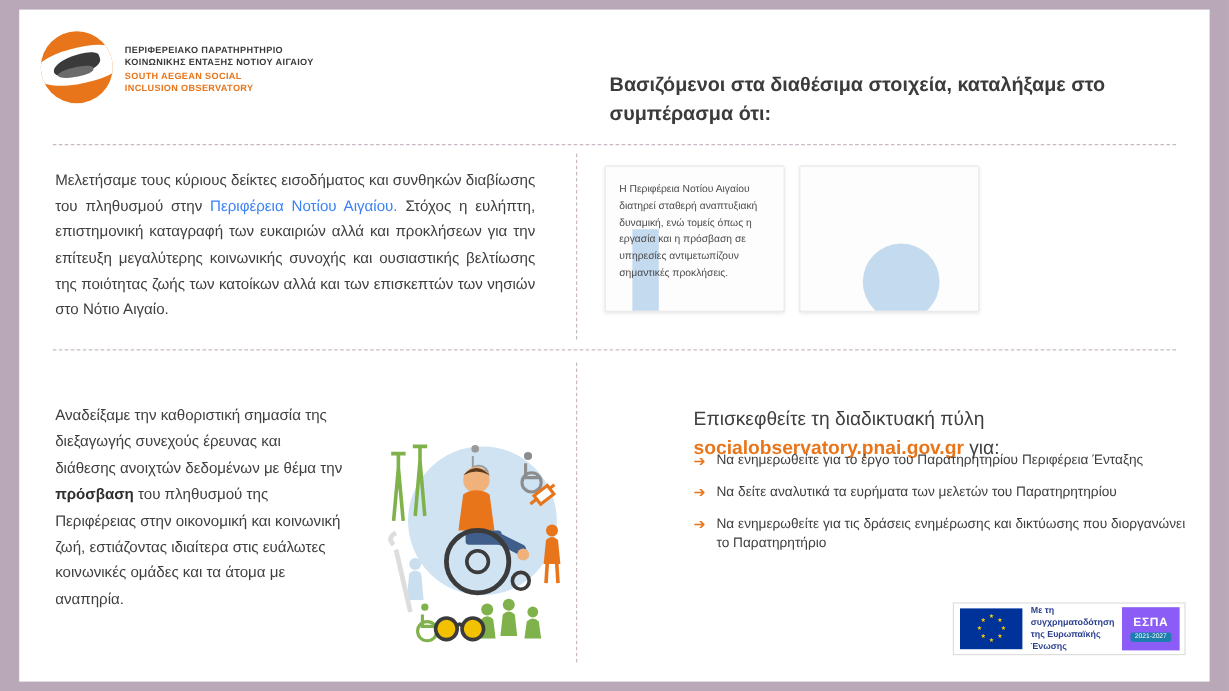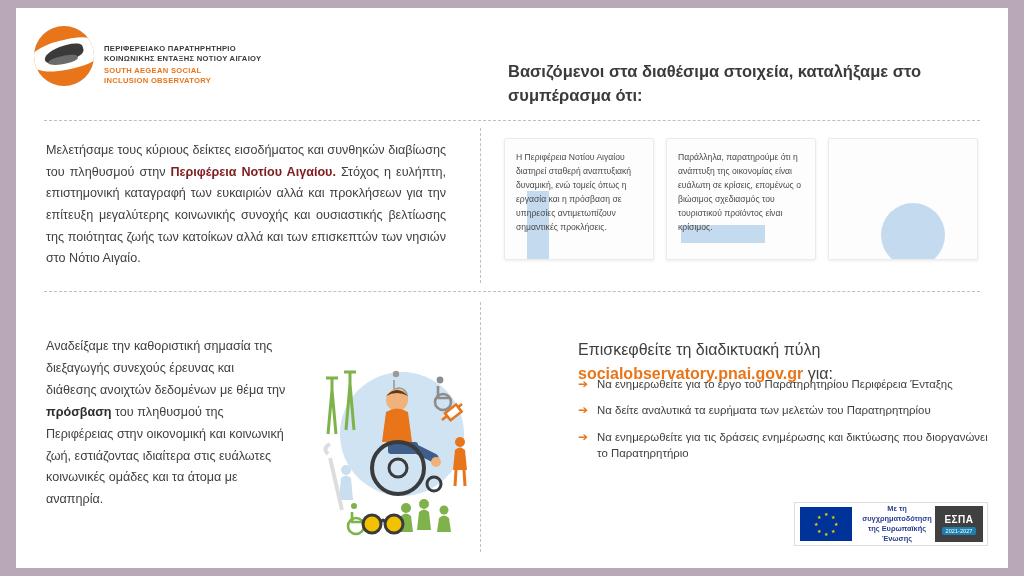--- a/index.html
+++ b/index.html
@@ -15,21 +15,21 @@
     width: 992px; height: 560px;
     background: #ffffff;
   }
 
   
   .header {
     position: absolute; left: 0; top: 0; width: 100%; height: 112px;
   }
   .logo-wrap {
     position: absolute; left: 18px; top: 18px;
-    display: flex; align-items: flex-end; gap: 10px;
+    display: flex; align-items: center; gap: 10px;
   }
   .logo-mark {
     width: 60px; height: 60px; border-radius: 50%;
     background: #e8751a;
     position: relative; overflow: hidden; flex: none;
   }
   .logo-mark .swoosh {
     position: absolute; left: -6px; top: 14px;
     width: 74px; height: 30px;
     background: #ffffff;
@@ -79,21 +79,21 @@
     border-left: 1px dashed #c9b9c7;
   }
   .vdiv.lower { top: 294px; height: 250px; }
 
   
   .intro {
     position: absolute; left: 30px; top: 132px; width: 400px;
     font-size: 12.6px; line-height: 1.72; color: #3f3f3f;
     text-align: justify;
   }
-  .intro b { font-weight: bold; color: #7f1d1d; }
+  .intro b { font-weight: normal; color: #3b82f6; }
 
   
   .cards {
     position: absolute; left: 488px; top: 130px;
     display: flex; gap: 12px;
   }
   .card {
     width: 150px; height: 122px;
     background: #fdfdfd;
     border: 1px solid #eceaea;
@@ -135,40 +135,40 @@
     margin-bottom: 9px;
   }
   .bullet .arrow { color: #e8751a; font-size: 12px; line-height: 1.45; flex: none; }
   .bullet .btxt { font-size: 11.4px; line-height: 1.45; color: #3f3f3f; }
 
   
   .eu-badge {
     position: absolute; left: 778px; top: 494px;
     width: 194px; height: 44px;
     background: #ffffff; border: 1px solid #dedede;
-    display: flex; align-items: center; text-align: center;
+    display: flex; align-items: center;
   }
   .eu-flag {
     width: 52px; height: 34px; margin-left: 5px;
     background: #003399; position: relative; flex: none;
   }
   .eu-flag .stars {
     position: absolute; left: 50%; top: 50%;
     transform: translate(-50%, -50%);
     width: 24px; height: 24px;
   }
   .eu-flag .star {
     position: absolute; color: #ffcc00; font-size: 5px; line-height: 5px;
   }
   .eu-text {
     font-size: 7.4px; color: #2a3f8f; font-weight: bold;
     line-height: 1.35; margin-left: 7px; width: 82px;
   }
   .espa {
-    width: 48px; height: 36px; background: #404040;
+    width: 48px; height: 36px; background: #8b5cf6;
     color: #fff; display: flex; flex-direction: column;
     align-items: center; justify-content: center; flex: none;
     margin-left: auto; margin-right: 4px;
   }
   .espa .e1 { font-size: 10px; font-weight: bold; letter-spacing: .5px; }
   .espa .e2 {
     font-size: 5.6px; background: #1d7fae; padding: 1px 4px;
     margin-top: 2px; border-radius: 2px;
   }
 </style>
@@ -201,24 +201,20 @@
 
   <div class="intro">
     <span>Μελετήσαμε τους κύριους δείκτες εισοδήματος και συνθηκών διαβίωσης του πληθυσμού στην </span><b>Περιφέρεια Νοτίου Αιγαίου.</b><span> Στόχος η ευλήπτη, επιστημονική καταγραφή των ευκαιριών αλλά και προκλήσεων για την επίτευξη μεγαλύτερης κοινωνικής συνοχής και ουσιαστικής βελτίωσης της ποιότητας ζωής των κατοίκων αλλά και των επισκεπτών των νησιών στο Νότιο Αιγαίο.</span>
   </div>
 
   <div class="cards">
     <div class="card c1">
       <div class="blob"></div>
       <div class="txt">Η Περιφέρεια Νοτίου Αιγαίου διατηρεί σταθερή αναπτυξιακή δυναμική, ενώ τομείς όπως η εργασία και η πρόσβαση σε υπηρεσίες αντιμετωπίζουν σημαντικές προκλήσεις.</div>
     </div>
-    <div class="card c2">
-      <div class="blob"></div>
-      <div class="txt">Παράλληλα, παρατηρούμε ότι η ανάπτυξη της οικονομίας είναι ευάλωτη σε κρίσεις, επομένως ο βιώσιμος σχεδιασμός του τουριστικού προϊόντος είναι κρίσιμος.</div>
-    </div>
     <div class="card c3">
       <div class="blob"></div>
     </div>
   </div>
 
   <div class="left2">
     <span>Αναδείξαμε την καθοριστική σημασία της διεξαγωγής συνεχούς έρευνας και διάθεσης ανοιχτών δεδομένων με θέμα την </span><b>πρόσβαση</b><span> του πληθυσμού της Περιφέρειας στην οικονομική και κοινωνική ζωή, εστιάζοντας ιδιαίτερα στις ευάλωτες κοινωνικές ομάδες και τα άτομα με αναπηρία.</span>
   </div>
 
   <div class="illus">

